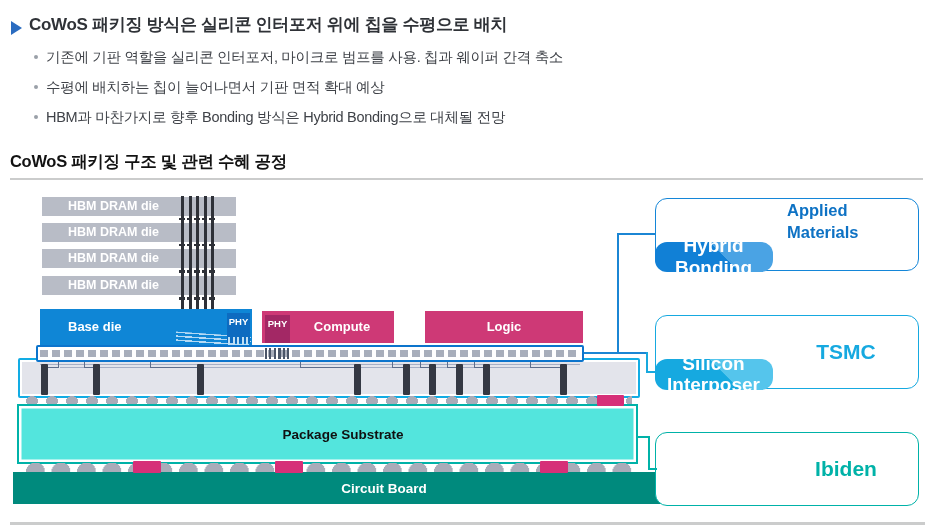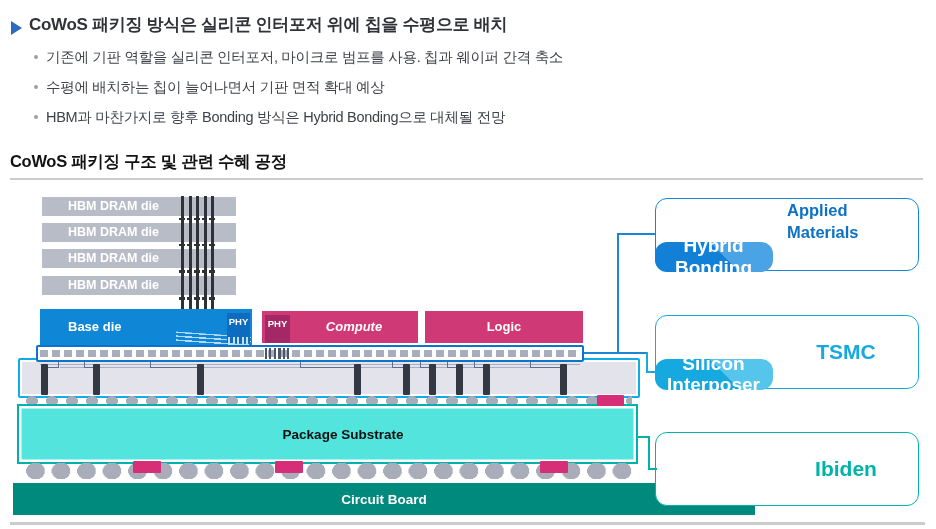--- a/index.html
+++ b/index.html
@@ -54,21 +54,21 @@
     background:radial-gradient(6px 5px at 6px 5px,#A9ACB9 97%,transparent 100%);
     background-size:20px 10px;background-repeat:repeat-x;}
   .substrate{position:absolute;left:17px;top:404px;width:621px;height:60px;box-sizing:border-box;
     background:#53E5DD;border:2px solid #00B2A8;box-shadow:inset 0 0 0 2.5px #fff;}
   .substrate .lbl{position:absolute;left:0;right:0;top:0;bottom:0;display:flex;align-items:center;justify-content:center;
     color:#101010;font-size:13.5px;font-weight:bold;padding-left:31px;}
   .bgarow{position:absolute;left:26px;top:462px;width:612px;height:19px;
     background:radial-gradient(9.5px 8.5px at 9.5px 9px,#A9ACB9 97%,transparent 100%);
     background-size:25.5px 19px;background-repeat:repeat-x;}
   .mag{position:absolute;background:#D62F78;border-radius:1px;z-index:6;}
-  .board{position:absolute;left:13px;top:483px;width:742px;height:32px;background:#008A7D;}
+  .board{position:absolute;left:13px;top:472px;width:742px;height:32px;background:#008A7D;}
   .board .lbl{position:absolute;left:0;right:0;top:0;bottom:0;display:flex;align-items:center;justify-content:center;
     color:#fff;font-size:13.5px;font-weight:bold;}
   
   .cline{position:absolute;z-index:1;}
   
   .callout{position:absolute;left:655px;width:264px;background:#fff;border-radius:12px;box-sizing:border-box;}
   .callout .chip{position:absolute;left:-1.5px;top:-1.5px;bottom:-1.5px;width:118px;border-radius:12px;
     display:flex;flex-direction:column;align-items:center;justify-content:center;
     color:#fff;font-weight:bold;font-size:19px;line-height:1.12;z-index:2;margin-top:44px;}
   .callout .right{position:absolute;left:118px;right:0;top:0;bottom:0;display:flex;flex-direction:row;justify-content:center;}
@@ -111,21 +111,21 @@
 <div class="tickrow" style="top:297px;"></div>
 <div class="dotrow"></div>
 
 <div class="base-die">
   <div class="lbl">Base die</div>
 </div>
 <div class="swish"></div>
 <div class="phy phy-blue">PHY</div>
 <div class="comb-light"></div>
 
-<div class="chipblk" style="left:262px;width:156px;font-style:italic;">
+<div class="chipblk" style="left:262px;width:132px;">
   <div class="lbl" style="left:28px;">Compute</div>
 </div>
 <div class="phy phy-mag">PHY</div>
 <div class="comb-dark"></div>
 
 <div class="chipblk" style="left:425px;width:158px;">
   <div class="lbl">Logic</div>
 </div>
 
 <div class="bump-strip">

